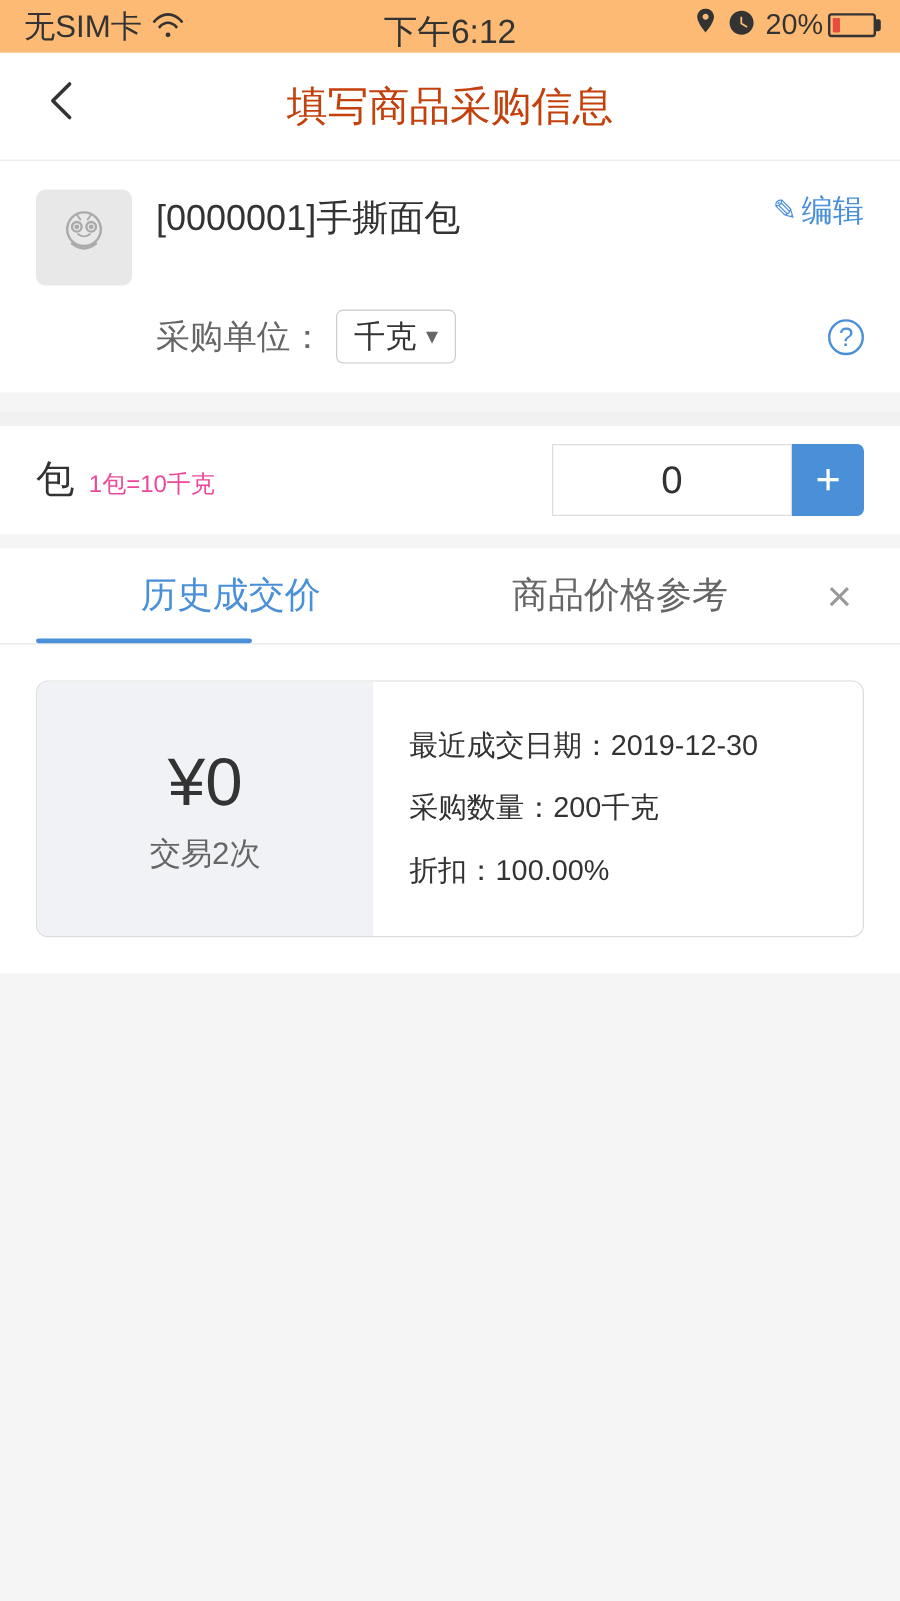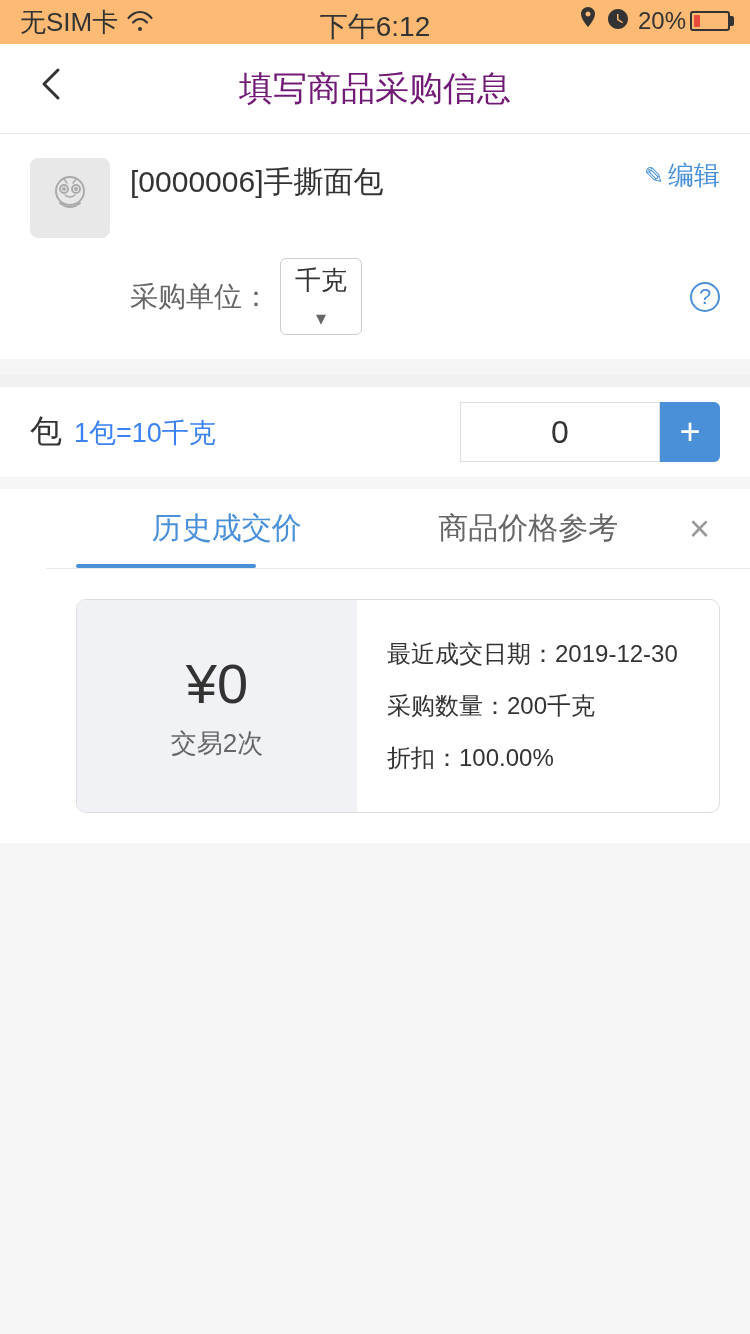--- a/index.html
+++ b/index.html
@@ -96,21 +96,21 @@
       color: #333;
       cursor: pointer;
       padding: 10px;
     }
     .nav-title {
       position: absolute;
       left: 50%;
       transform: translateX(-50%);
       font-size: 34px;
       font-weight: 500;
-      color: #701a75;
+      color: #c2410c;
     }
 
     
     .product-card {
       background: #fff;
       padding: 24px 30px;
       margin-bottom: 16px;
     }
     .product-header {
       display: flex;
@@ -168,21 +168,20 @@
     .unit-selector {
       display: flex;
       align-items: center;
       border: 1px solid #ccc;
       border-radius: 6px;
       padding: 4px 14px;
       font-size: 26px;
       color: #333;
       gap: 8px;
       cursor: pointer;
-      flex-direction: column;
     }
     .unit-arrow {
       font-size: 20px;
       color: #666;
     }
     .price-ref-btn {
       display: flex;
       align-items: center;
       gap: 6px;
       font-size: 28px;
@@ -220,22 +219,22 @@
       display: flex;
       align-items: baseline;
       gap: 12px;
     }
     .qty-unit {
       font-size: 32px;
       color: #333;
       font-weight: 500;
     }
     .qty-ratio {
-      font-size: 27px;
-      color: #3b82f6;
+      font-size: 20px;
+      color: #ec4899;
     }
     .quantity-controls {
       display: flex;
       align-items: center;
       gap: 0;
     }
     .qty-input {
       width: 200px;
       height: 60px;
       border: 1px solid #ddd;
@@ -256,21 +255,20 @@
       align-items: center;
       justify-content: center;
       cursor: pointer;
       border-radius: 0 6px 6px 0;
     }
 
     
     .bottom-panel {
       background: #fff;
       margin-top: 12px;
-      padding-left: 46px;
     }
     .tab-bar {
       display: flex;
       align-items: center;
       border-bottom: 1px solid #e8e8e8;
       position: relative;
       padding: 0 30px;
       height: 80px;
     }
     .tab-item {
@@ -409,21 +407,21 @@
             <circle cx="31" cy="20" r="4" stroke="#aaa" stroke-width="2"></circle>
             <circle cx="19" cy="20" r="2" fill="#aaa"></circle>
             <circle cx="31" cy="20" r="2" fill="#aaa"></circle>
             <path d="M20 26 Q25 30 30 26" stroke="#aaa" stroke-width="1.5" fill="none" stroke-linecap="round"></path>
             <path d="M15 34 Q25 42 35 34" stroke="#aaa" stroke-width="2" fill="none" stroke-linecap="round"></path>
             <path d="M22 14 L19 10" stroke="#aaa" stroke-width="1.5" stroke-linecap="round"></path>
             <path d="M28 14 L31 10" stroke="#aaa" stroke-width="1.5" stroke-linecap="round"></path>
           </svg>
         </span>
       </div>
-      <span class="product-name">[0000006]手撕面包</span>
+      <span class="product-name">[0000001]手撕面包</span>
     </div>
     <div class="edit-btn">
       <span class="edit-icon">✎</span>
       <span>编辑</span>
     </div>
   </div>
   <div class="product-unit-row">
     <div style="display:flex;align-items:center;gap:10px;">
       <span class="unit-label">采购单位：</span>
       <div class="unit-selector">

